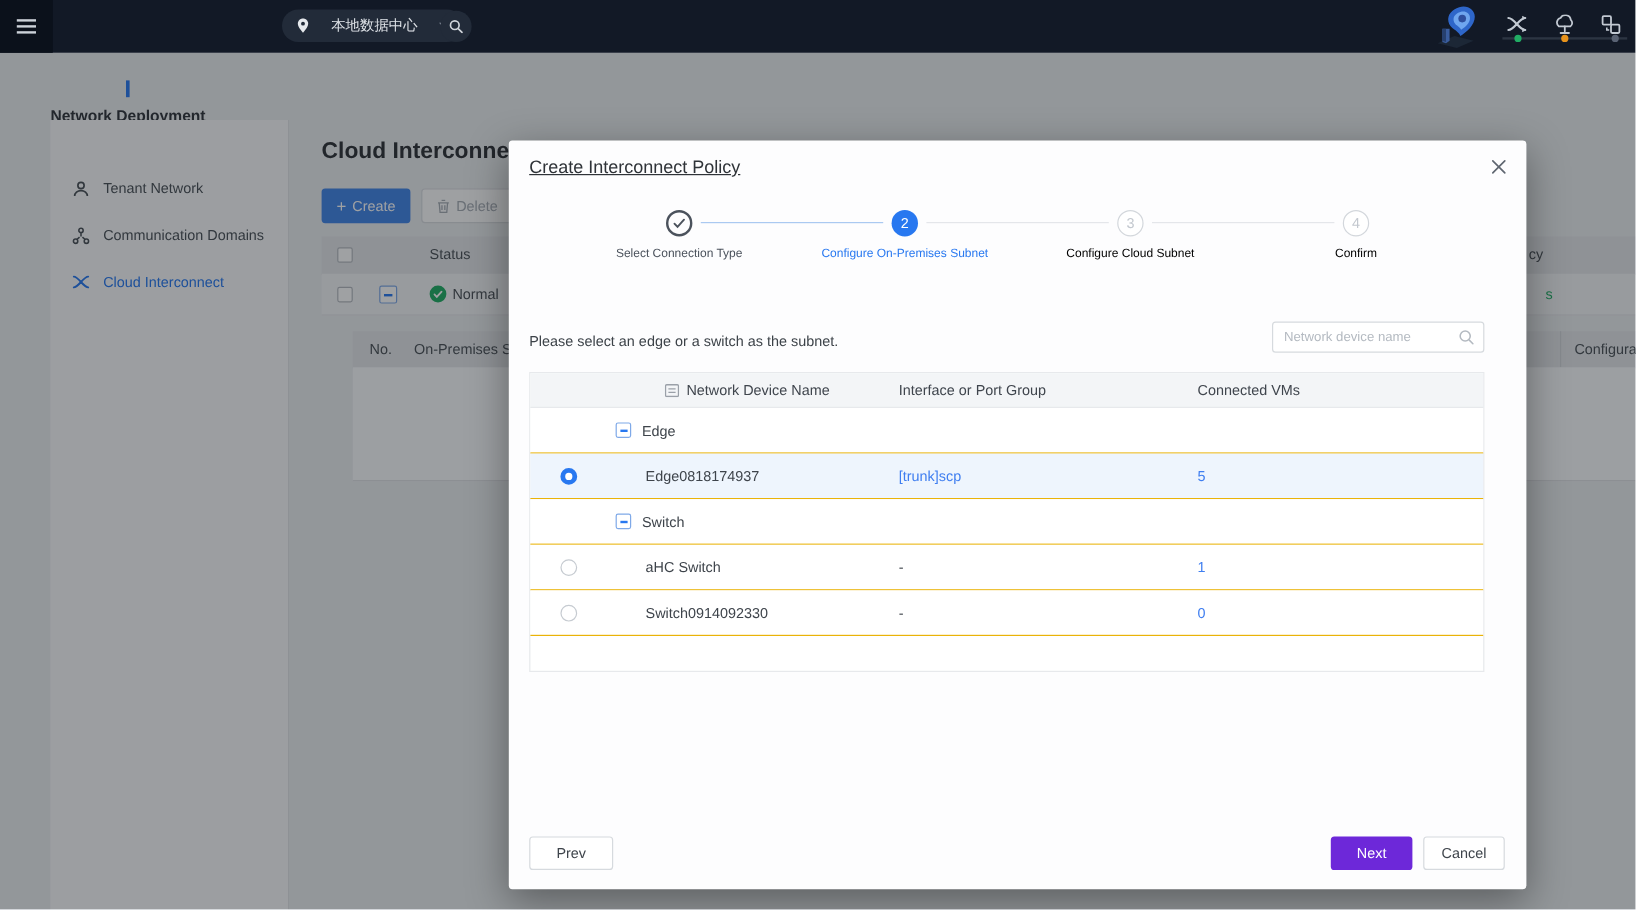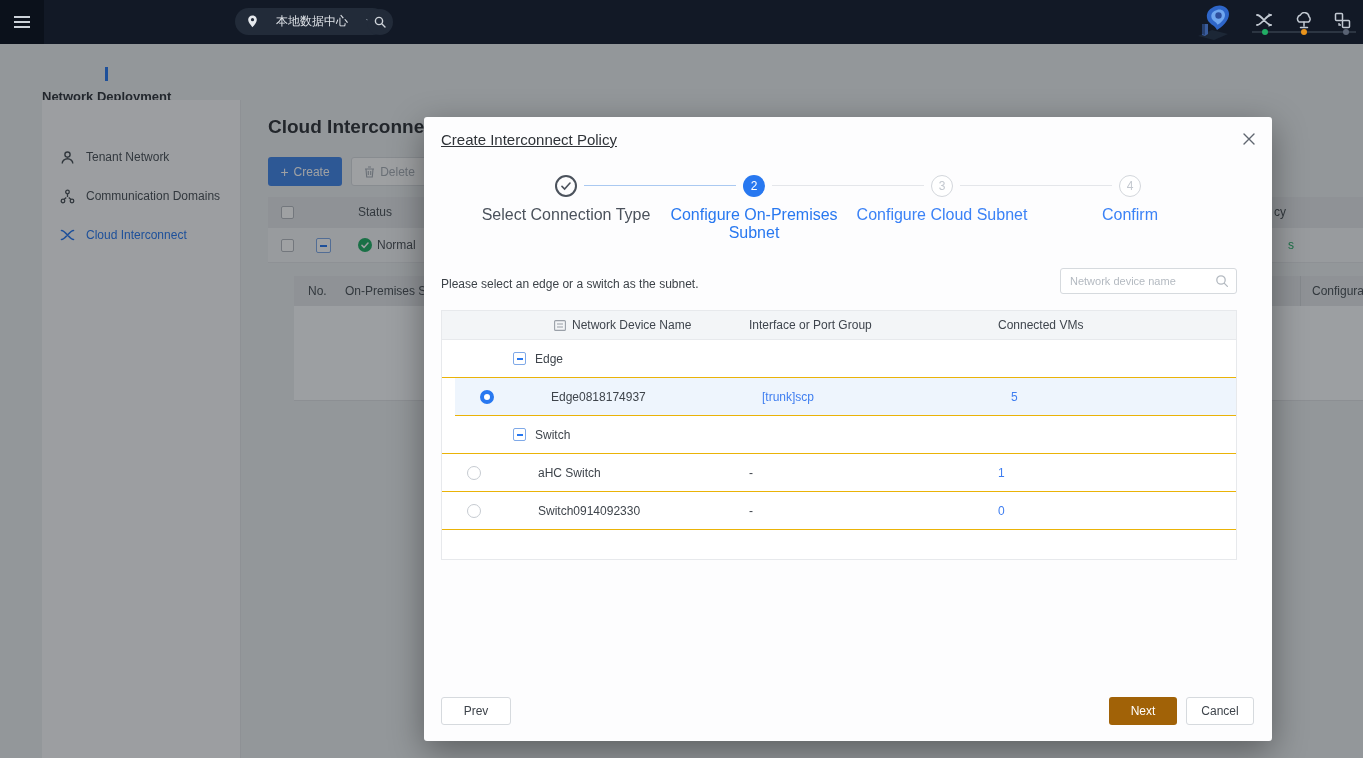--- a/index.html
+++ b/index.html
@@ -64,51 +64,51 @@
   .m-title{position:absolute;left:17px;top:14px;font-size:15px;color:#2f3338;text-decoration:underline;}
   .m-close{position:absolute;right:14px;top:13px;width:18px;height:18px;display:flex;align-items:center;justify-content:center;cursor:pointer;}
   .stepper{position:absolute;left:0;top:58px;width:848px;height:64px;}
   .step{position:absolute;top:0;width:212px;text-align:center;}
   .s1{left:36px;} .s2{left:224px;} .s3{left:412px;} .s4{left:600px;}
   .circ{width:22px;height:22px;border-radius:50%;margin:0 auto;box-sizing:border-box;font-size:12px;
     display:flex;align-items:center;justify-content:center;}
   .circ.done{border:2px solid #4b525c;color:#4b525c;}
   .circ.active{background:#2878f0;color:#fff;}
   .circ.pending{border:1px solid #d3d7dc;color:#c3c8cf;background:#fff;}
-  .slabel{margin-top:9px;font-size:16px;}
-  .slabel.done{color:#4b525c;} .slabel.active{color:#2878f0;} .slabel.pending{color:#3b82f6;}
+  .slabel{margin-top:9px;font-size:10px;}
+  .slabel.done{color:#4b525c;} .slabel.active{color:#2878f0;} .slabel.pending{color:#000000;}
   .sline{position:absolute;top:10px;height:1px;width:152px;}
   .l1{left:160px;background:#aac9f1;} .l2{left:348px;background:#e4e6ea;} .l3{left:536px;background:#e4e6ea;}
   .m-instruction{position:absolute;left:17px;top:160px;font-size:12px;color:#3c4248;}
   .m-search{position:absolute;left:636px;top:151px;width:177px;height:26px;border:1px solid #d6dade;border-radius:3px;
     box-sizing:border-box;background:#fff;}
   .m-search input{position:absolute;left:0;top:0;width:150px;height:24px;border:none;outline:none;background:transparent;
     padding:0 0 0 9px;font-size:11px;color:#3c4248;font-family:inherit;}
   .m-search input::placeholder{color:#b4bac1;}
   .m-search .mag{position:absolute;right:7px;top:5px;}
   .m-table{position:absolute;left:17px;top:193px;width:796px;height:250px;border:1px solid #e7e9ec;box-sizing:border-box;background:#fff;}
   .t-head{display:flex;height:28px;background:#f3f5f7;border-bottom:1px solid #e7e9ec;align-items:center;font-size:12px;color:#3f454d;}
   .t-row{display:flex;height:37px;border-bottom:1px solid #eab308;align-items:center;font-size:12px;color:#3e444b;background:#fff;}
-  .t-row.selected{background:#eef5fd;margin-left:13px;}
+  .t-row.selected{background:#eef5fd;}
   .c-radio{width:55px;flex:none;display:flex;align-items:center;}
   .c-name{width:250px;flex:none;display:flex;align-items:center;}
   .c-iface{width:250px;flex:none;padding-left:2px;box-sizing:border-box;}
   .c-vms{flex:1;padding-left:1px;box-sizing:border-box;}
   .t-head .thicon{margin-left:57px;margin-right:6px;}
   .t-row .expander{margin-left:16px;margin-right:9px;width:13px;height:13px;}
   .t-row .expander .minus{width:6px;height:2px;}
   .dev-name{margin-left:41px;}
   .radio{width:14px;height:14px;border-radius:50%;box-sizing:border-box;margin-left:25px;background:#fff;
     border:1px solid #c6cbd1;cursor:pointer;flex:none;}
   .radio.checked{border:4px solid #2878f0;}
   .link{color:#3f7ef0;cursor:pointer;}
   .m-footer-btn{position:absolute;height:28px;border-radius:3px;box-sizing:border-box;font-size:12px;
     display:flex;align-items:center;justify-content:center;cursor:pointer;}
   .btn-prev{left:17px;top:580px;width:70px;background:#fff;border:1px solid #d6dade;color:#3e444b;}
-  .btn-next{left:685px;top:580px;width:68px;background:#a16207;color:#fff;}
+  .btn-next{left:685px;top:580px;width:68px;background:#6d28d9;color:#fff;}
   .btn-cancel{left:762px;top:580px;width:68px;background:#fff;border:1px solid #d6dade;color:#3e444b;}
   svg{display:block;}
 </style>
 </head>
 <body>
 
 <div class="topbar">
   <div class="hamburger">
       <i></i>
       <i></i>

